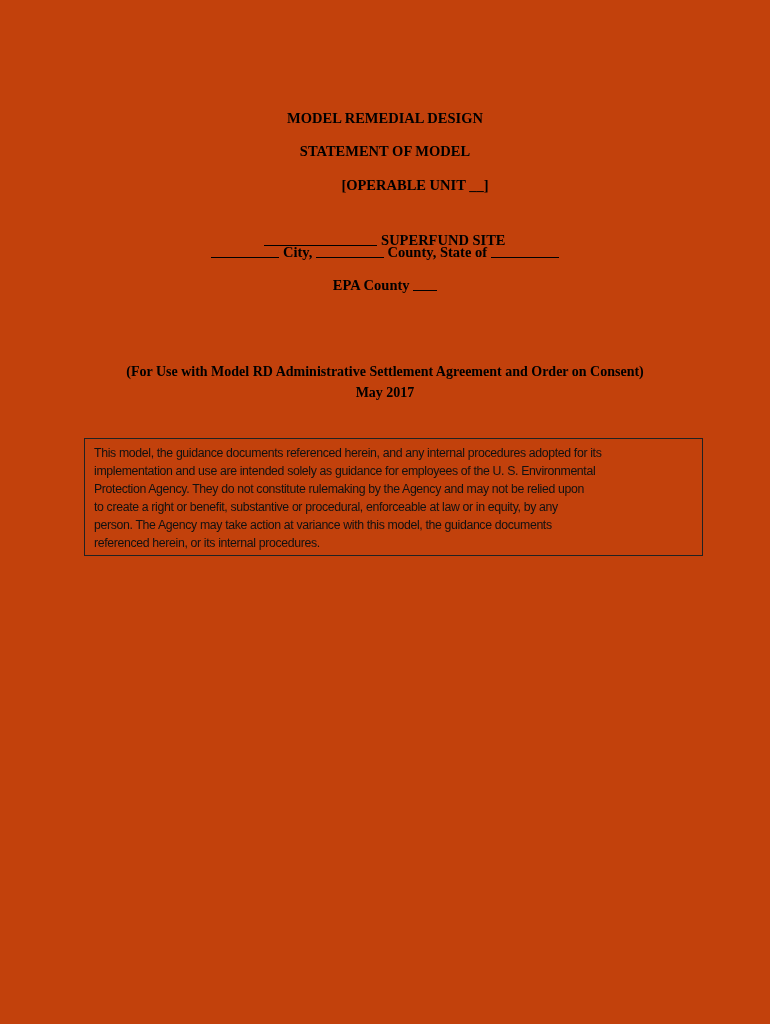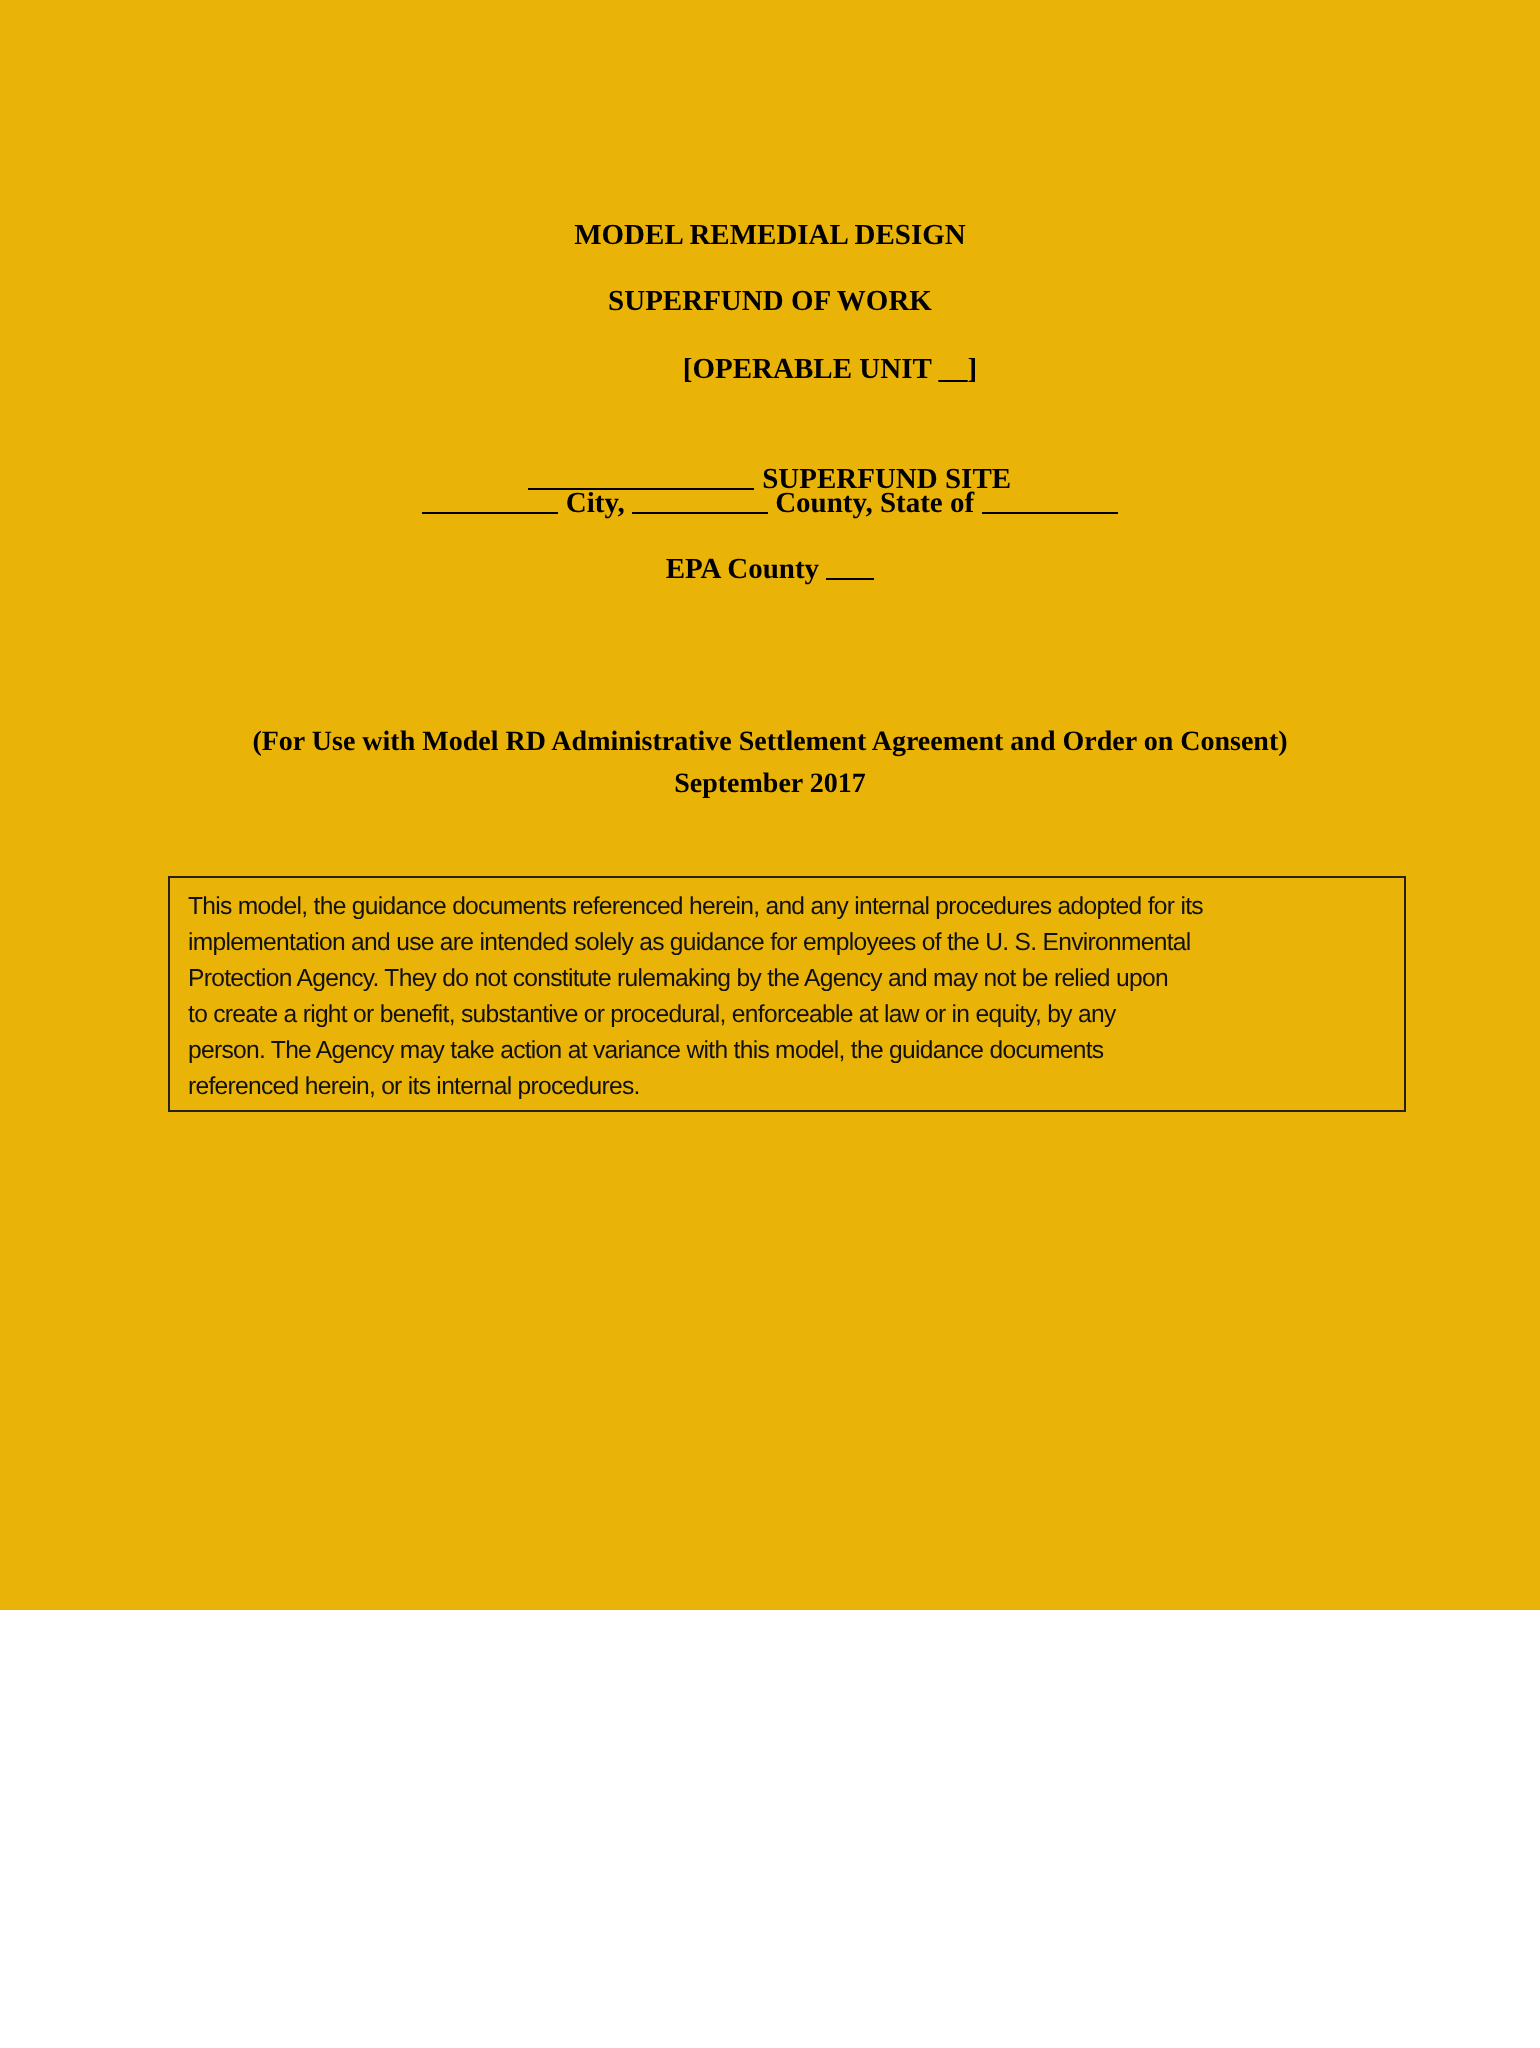--- a/index.html
+++ b/index.html
@@ -11,22 +11,22 @@
       width: 770px;
       height: 1024px;
       position: relative;
       overflow: hidden;
       color: #000000;
     }
     .page {
       position: absolute;
       left: 0; top: 0;
       width: 770px;
-      height: 805px;
-      background: #eab308;
+      height: 1024px;
+      background: #c2410c;
     }
     .title-line {
       position: absolute;
       left: 0;
       width: 770px;
       text-align: center;
       font-family: "Liberation Serif", serif;
       font-weight: bold;
       font-size: 14.5px;
       line-height: 18px;
@@ -69,21 +69,21 @@
       display: block;
       white-space: nowrap;
     }
   </style>
 </head>
 <body>
 
 <div class="page">
 
   <div class="title-line" style="top:109px;">MODEL REMEDIAL DESIGN</div>
-  <div class="title-line" style="top:142px;">SUPERFUND OF WORK</div>
+  <div class="title-line" style="top:142px;">STATEMENT OF MODEL</div>
   <div class="title-line" style="top:176px;padding-left:30px;">[OPERABLE UNIT __]</div>
 
   <div class="title-line" style="top:209px;margin-top:22px;">
     <span class="blank" style="width:113px;"></span>
     <span>SUPERFUND SITE</span>
   </div>
 
   <div class="title-line" style="top:243px;">
     <span class="blank" style="width:68px;"></span>
     <span>City,</span>
@@ -92,21 +92,21 @@
     <span class="blank" style="width:68px;"></span>
   </div>
 
   <div class="title-line" style="top:276px;">
     <span>EPA County</span>
     <span class="blank" style="width:24px;"></span>
   </div>
 
   <div class="usage-block" style="top:342px;margin-top:19px;">
     <div>(For Use with Model RD Administrative Settlement Agreement and Order on Consent)</div>
-    <div>September 2017</div>
+    <div>May 2017</div>
   </div>
 
   <div class="disclaimer-box">
     <span class="disclaimer-line">This model, the guidance documents referenced herein, and any internal procedures adopted for its</span>
     <span class="disclaimer-line">implementation and use are intended solely as guidance for employees of the U. S. Environmental</span>
     <span class="disclaimer-line">Protection Agency. They do not constitute rulemaking by the Agency and may not be relied upon</span>
     <span class="disclaimer-line">to create a right or benefit, substantive or procedural, enforceable at law or in equity, by any</span>
     <span class="disclaimer-line">person. The Agency may take action at variance with this model, the guidance documents</span>
     <span class="disclaimer-line">referenced herein, or its internal procedures.</span>
   </div>

